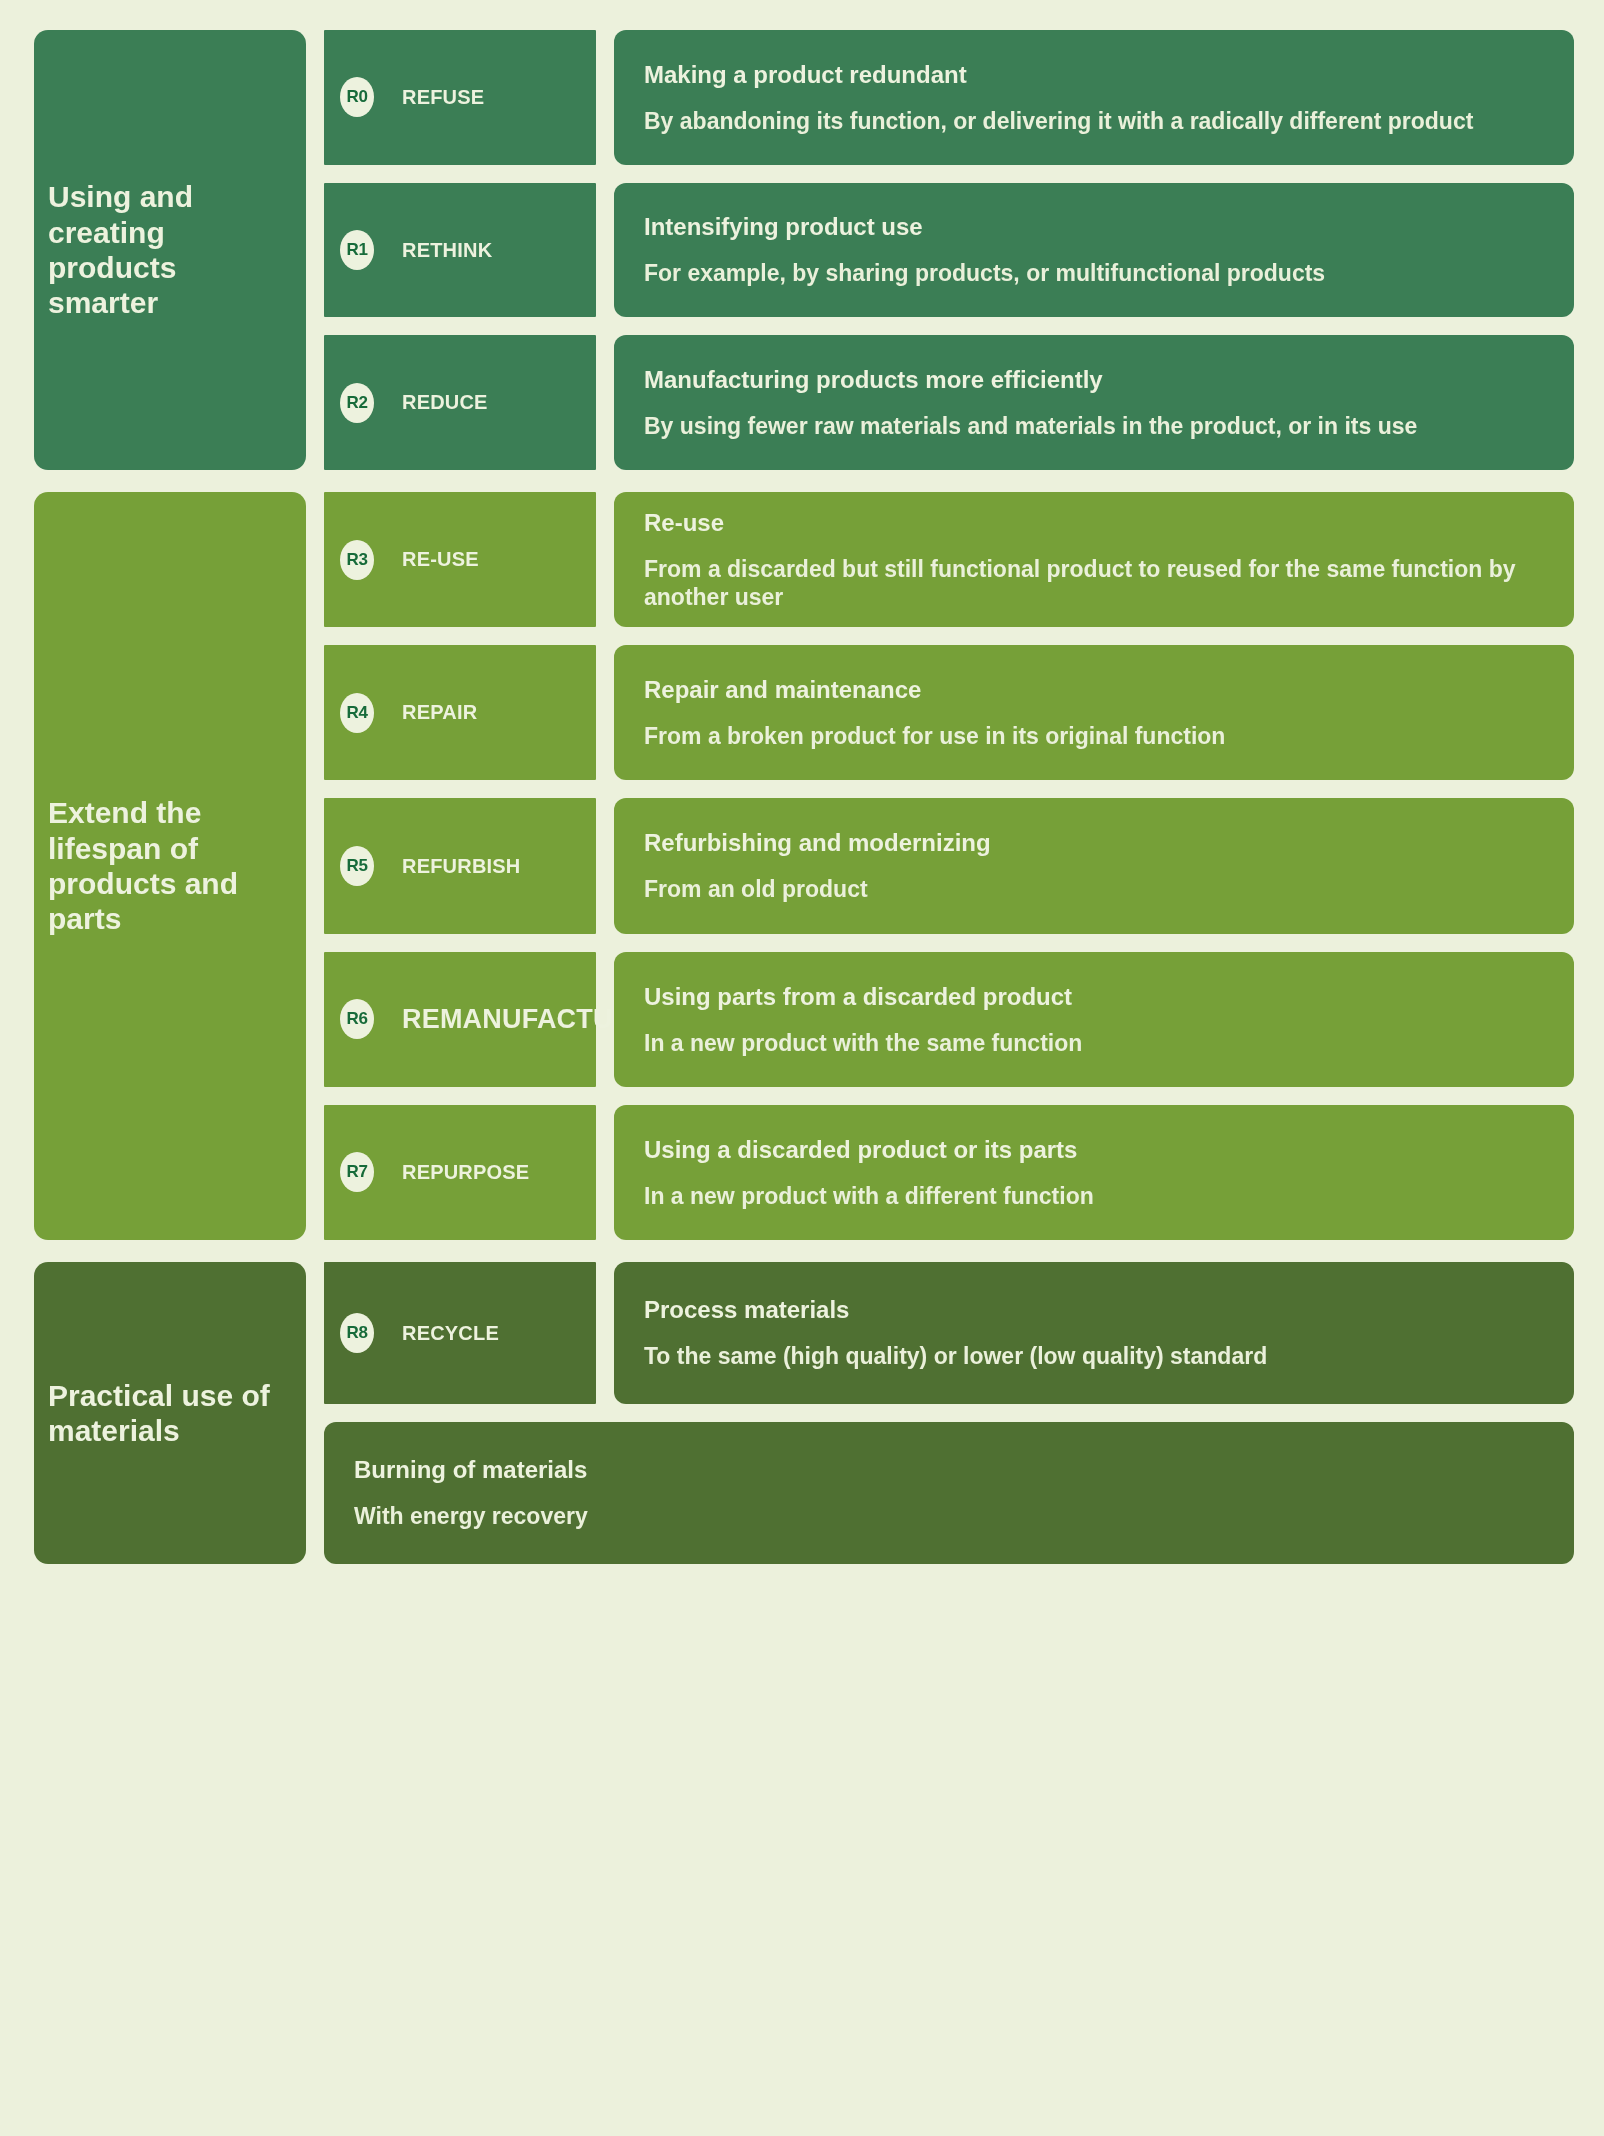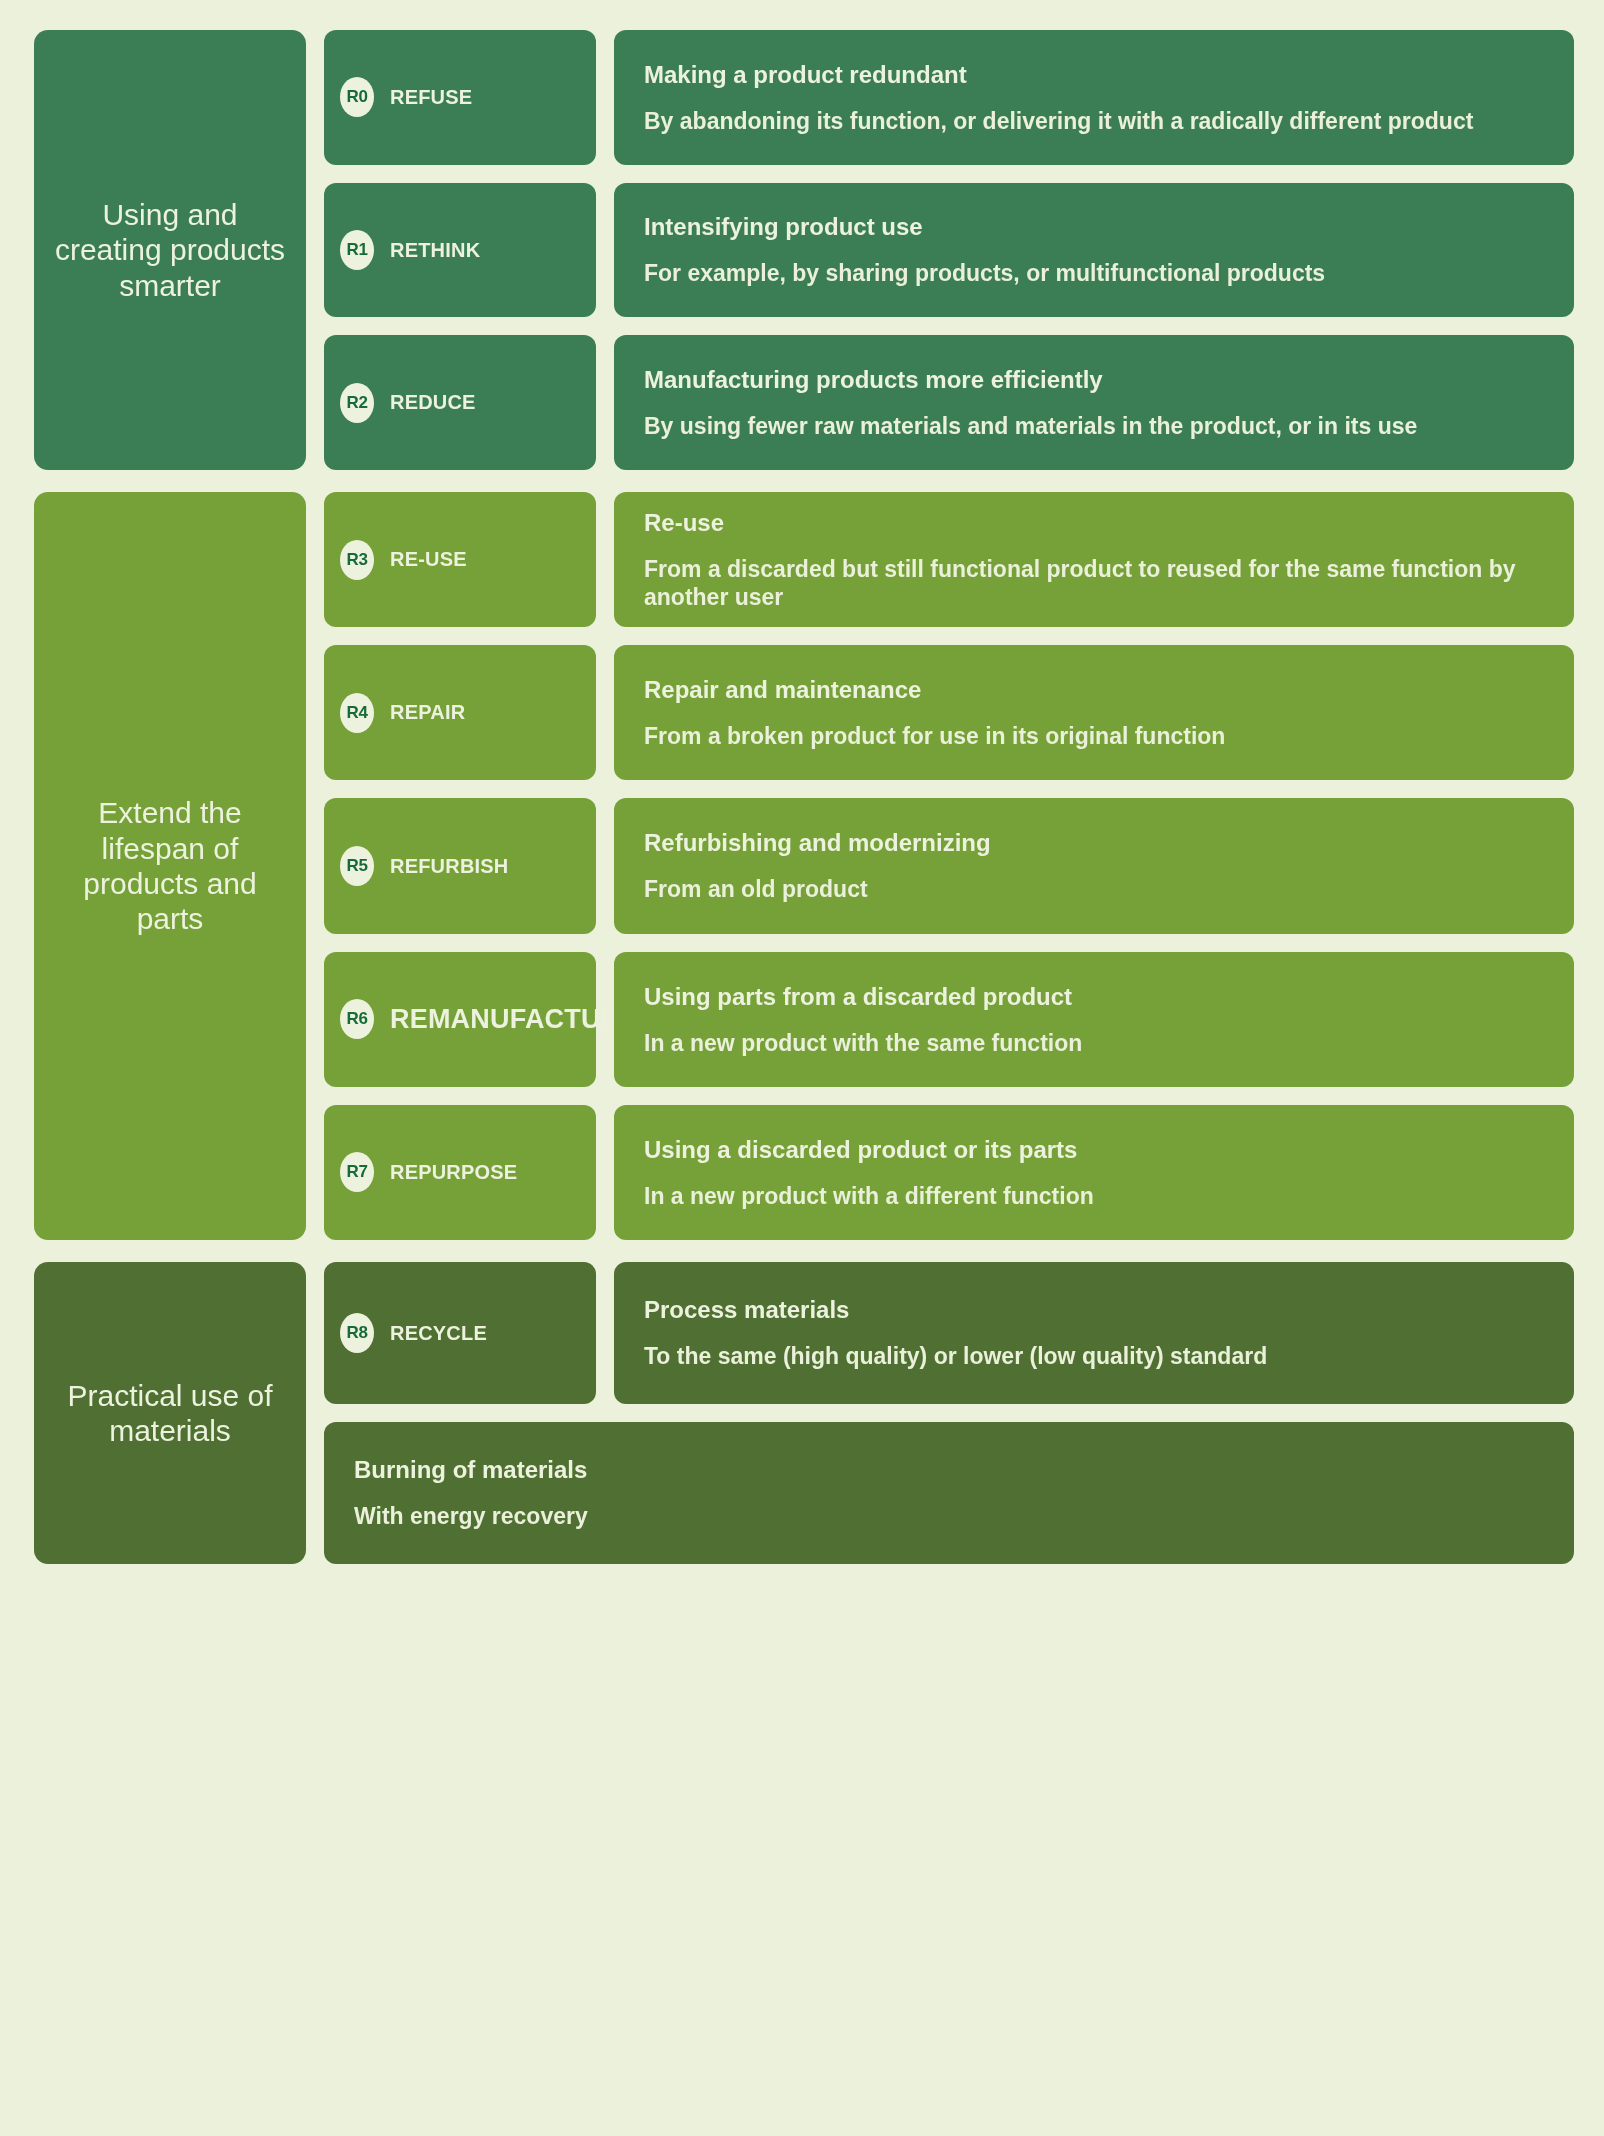--- a/index.html
+++ b/index.html
@@ -37,25 +37,24 @@
 
   
   .group-label {
     box-sizing: border-box;
     width: 272px;
     flex: 0 0 272px;
     border-radius: 14px;
     display: flex;
     align-items: center;
     justify-content: center;
-    text-align: center;
     padding: 10px 14px;
     color: #EDF2DE;
     font-size: 30px;
-    font-weight: normal;
+    font-weight: bold;
     line-height: 1.18;
   }
 
   
   .rows {
     flex: 1 1 auto;
     display: flex;
     flex-direction: column;
     gap: 18px;
   }
@@ -64,24 +63,24 @@
     display: flex;
     gap: 18px;
     min-height: 0;
   }
 
   
   .r-card {
     box-sizing: border-box;
     width: 272px;
     flex: 0 0 272px;
-    border-radius: 12px;
+    border-radius: 1px;
     display: flex;
     align-items: center;
-    gap: 16px;
+    gap: 28px;
     padding: 0 16px;
   }
   .r-badge {
     flex: 0 0 auto;
     width: 34px;
     height: 40px;
     border-radius: 50%;
     background: #EDF2DE;
     display: flex;
     align-items: center;

